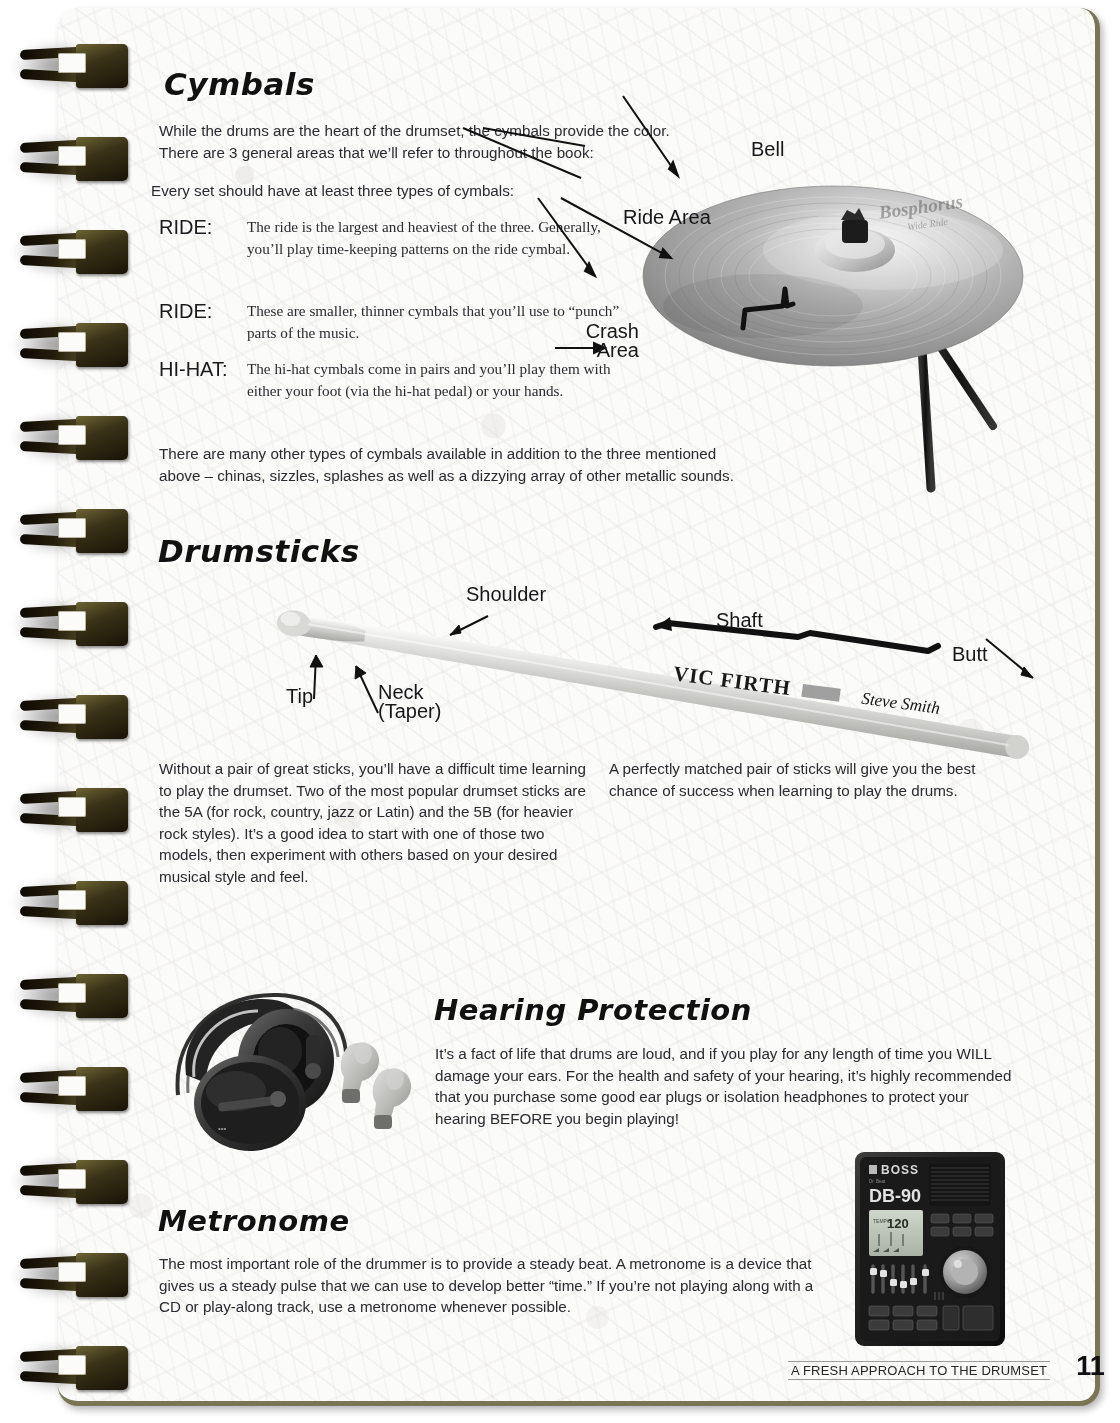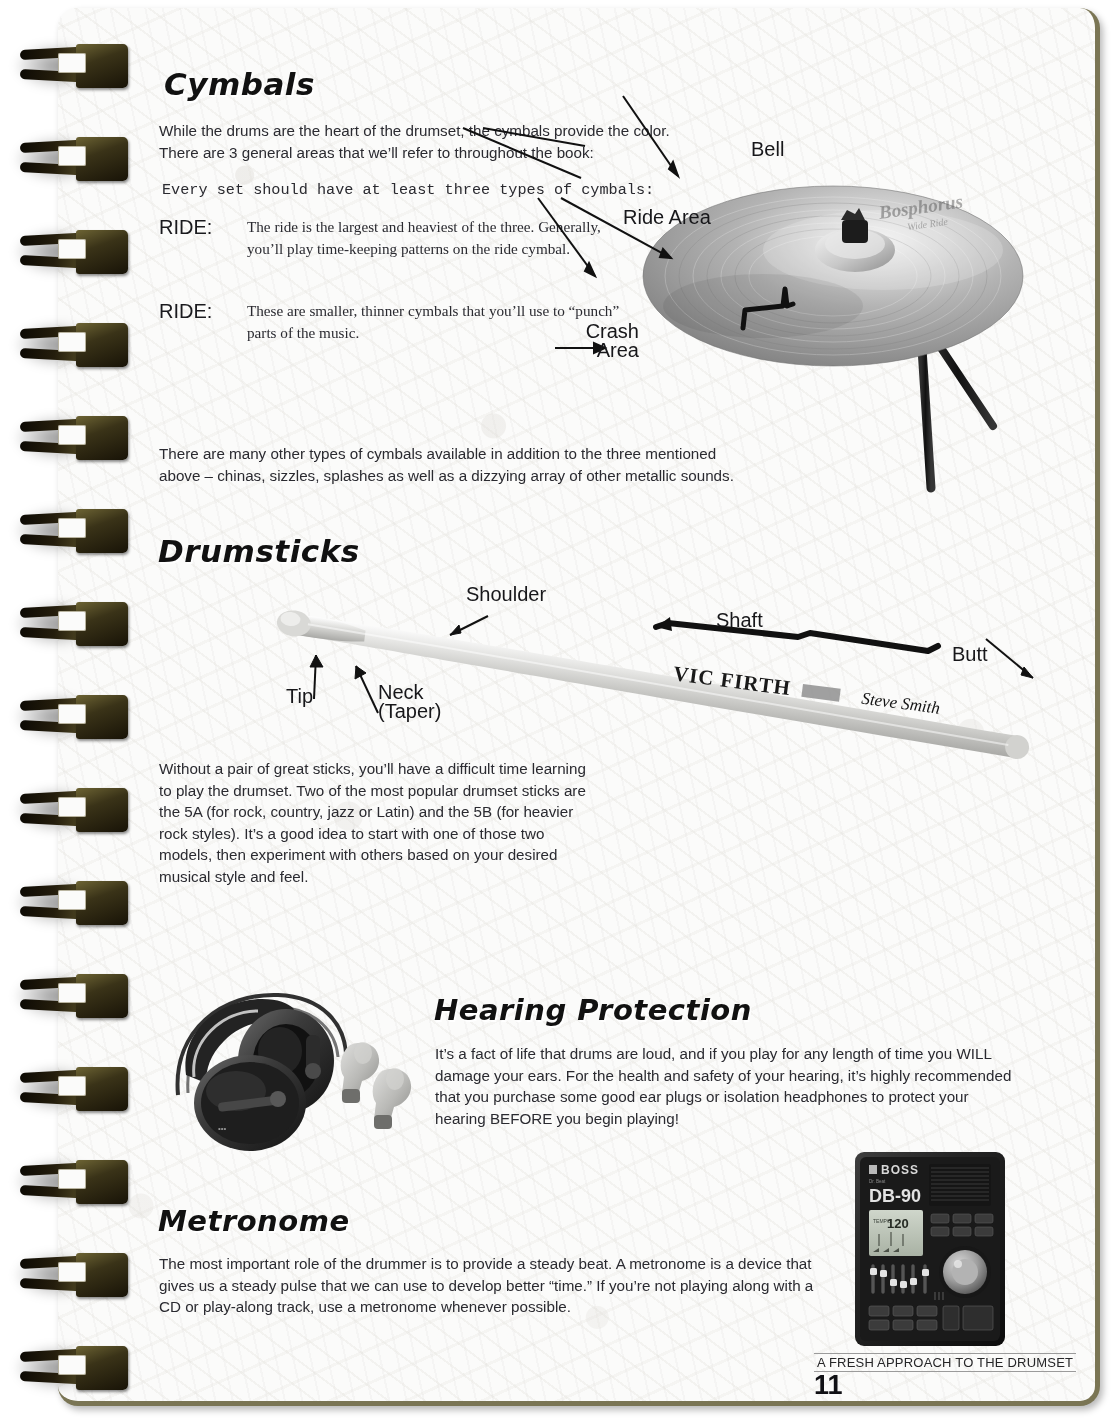--- a/index.html
+++ b/index.html
@@ -94,21 +94,21 @@
     position: absolute;
     white-space: pre-line;
     line-height: 19px;
   }
 
   
   #content { position: absolute; left: 58px; top: 8px; width: 1042px; height: 1398px; }
 
   #h-cymbals { position: absolute; left: 100px; top: 58px; font-size: 31px; margin-left: 6px; }
   #p-cymbals-1 { position: absolute; left: 101px; top: 112px; width: 540px; }
-  #p-cymbals-2 { position: absolute; left: 104px; top: 172px; width: 540px; font-family: Liberation Mono, monospace; }
+  #p-cymbals-2 { position: absolute; left: 93px; top: 172px; width: 540px; }
 
   .deftable { position: absolute; left: 101px; width: 470px; }
   .defrow { display: flex; margin-bottom: 10px; }
   .defterm {
     width: 88px; flex: 0 0 88px;
     font-family: "Liberation Sans", sans-serif;
     font-size: 20px; color: #1a1a1e; line-height: 23px;
   }
   .defdesc {
     flex: 1;
@@ -135,21 +135,21 @@
   #headphone-photo { position: absolute; left: 100px; top: 975px; width: 270px; height: 185px; }
   #h-hearing { position: absolute; left: 376px; top: 985px; font-size: 29px; }
   #p-hearing { position: absolute; left: 377px; top: 1035px; width: 580px; }
 
   
   #h-metro { position: absolute; left: 100px; top: 1196px; font-size: 29px; }
   #p-metro { position: absolute; left: 101px; top: 1245px; width: 670px; }
   #metro-photo { position: absolute; left: 793px; top: 1140px; width: 158px; height: 202px; }
 
   
-  #footer { position: absolute; left: 730px; top: 1345px; width: 280px; display: flex; align-items: baseline; flex-direction: column; }
+  #footer { position: absolute; left: 730px; top: 1345px; width: 280px; display: flex; align-items: baseline; }
   #footer-title {
     font-family: "Liberation Sans", sans-serif;
     font-size: 13px; letter-spacing: .2px; color: #262628;
     border-top: 1px solid #9b9b9b; border-bottom: 1px solid #9b9b9b;
     padding: 1px 3px 1px 3px; white-space: nowrap;
   }
   #page-num {
     font-family: "Liberation Sans", sans-serif;
     font-weight: bold; font-size: 27px; color: #101014;
     margin-left: 26px; line-height: 1;
@@ -273,20 +273,26 @@
     </div>
   </div>
 
   <div class="deftable" id="def-crash">
     <div class="defrow">
       <div class="defterm">RIDE:</div>
       <div class="defdesc">These are smaller, thinner cymbals that you’ll use to “punch” parts of the music.</div>
     </div>
   </div>
 
+  <div class="deftable" id="def-hihat">
+    <div class="defrow">
+      <div class="defterm">HI-HAT:</div>
+      <div class="defdesc">The hi-hat cymbals come in pairs and you’ll play them with either your foot (via the hi-hat pedal) or your hands.</div>
+    </div>
+  </div>
 
   <div class="body-text" id="p-cymbals-3">There are many other types of cymbals available in addition to the three mentioned above – chinas, sizzles, splashes as well as a dizzying array of other metallic sounds.</div>
 
   <div id="cymbal-photo">
     <svg width="420" height="340" viewBox="0 0 420 340">
       <defs>
         <radialGradient id="cymGrad" cx="62%" cy="30%" r="78%">
           <stop offset="0%" stop-color="#f2f2f2"></stop>
           <stop offset="22%" stop-color="#d6d6d6"></stop>
           <stop offset="48%" stop-color="#b3b3b3"></stop>
@@ -429,20 +435,21 @@
 
     <div class="lbl" style="left:228px; top:2px;">Shoulder</div>
     <div class="lbl" style="left:48px; top:104px;">Tip</div>
     <div class="lbl" style="left:140px; top:100px;">Neck
 (Taper)</div>
     <div class="lbl" style="left:478px; top:28px;">Shaft</div>
     <div class="lbl" style="left:714px; top:62px;">Butt</div>
   </div>
 
   <div class="body-text" id="p-sticks-left">Without a pair of great sticks, you’ll have a difficult time learning to play the drumset. Two of the most popular drumset sticks are the 5A (for rock, country, jazz or Latin) and the 5B (for heavier rock styles). It’s a good idea to start with one of those two models, then experiment with others based on your desired musical style and feel.</div>
+  <div class="body-text" id="p-sticks-right">A perfectly matched pair of sticks will give you the best chance of success when learning to play the drums.</div>
 
   <div id="headphone-photo">
     <svg width="270" height="185" viewBox="0 0 270 185">
       <defs>
         <linearGradient id="cupGrad" x1="0" y1="0" x2="1" y2="1">
           <stop offset="0%" stop-color="#6a6a6a"></stop>
           <stop offset="38%" stop-color="#3b3b3b"></stop>
           <stop offset="100%" stop-color="#131313"></stop>
         </linearGradient>
         <linearGradient id="plugGrad" x1="0" y1="0" x2="1" y2="1">

